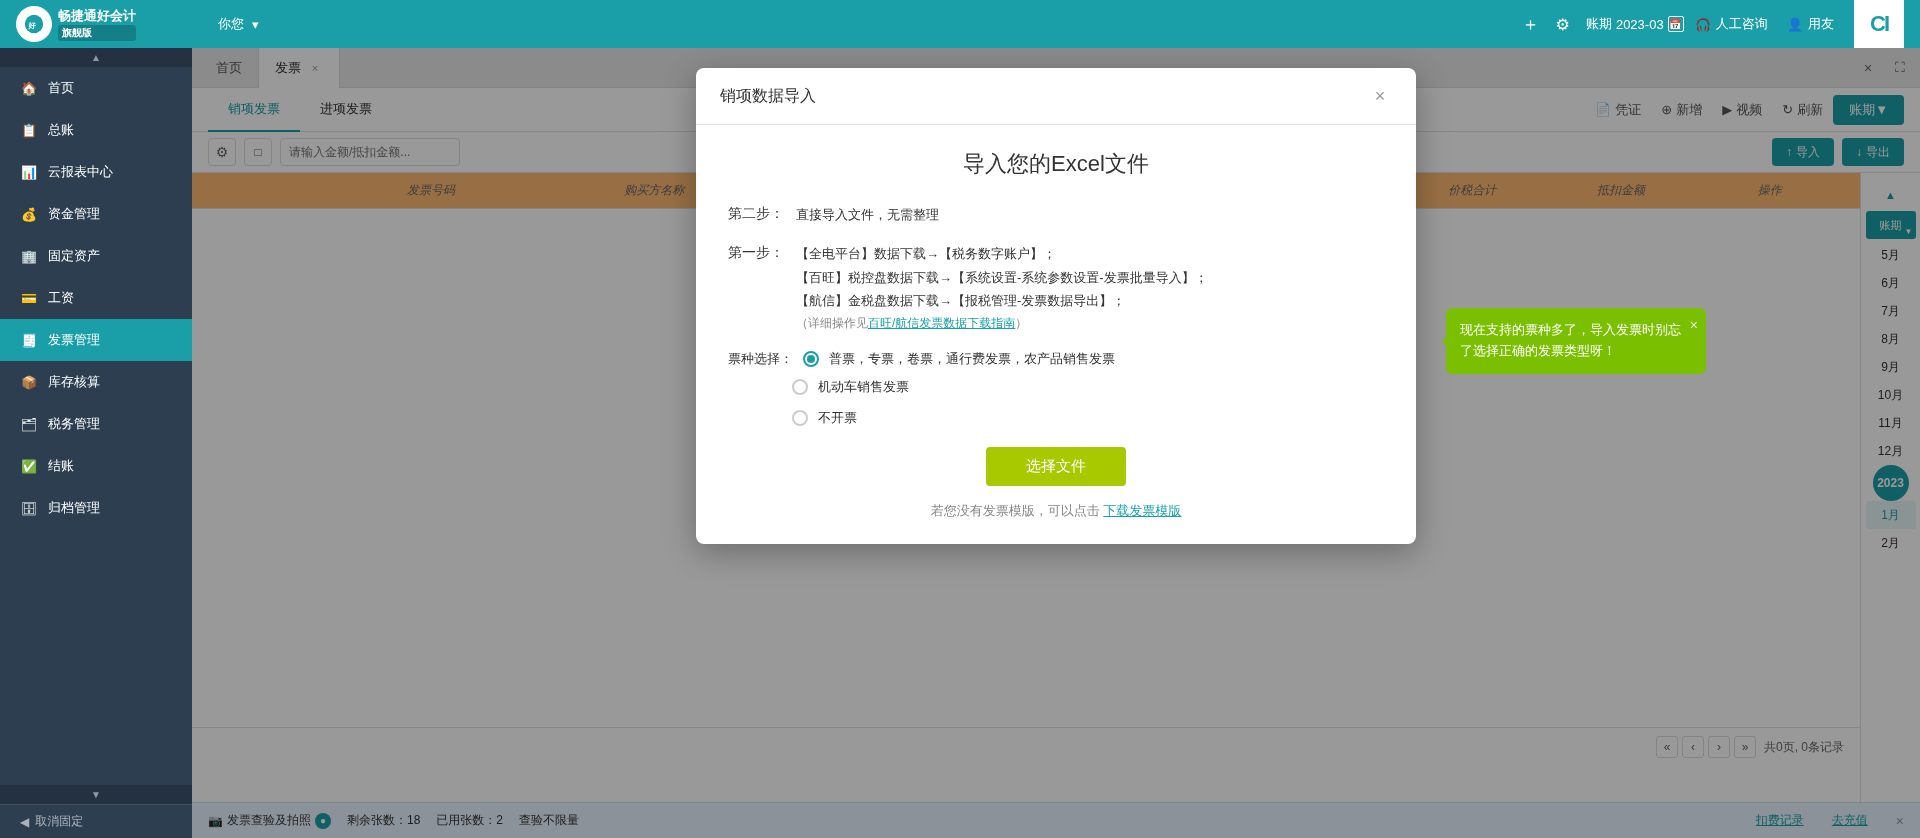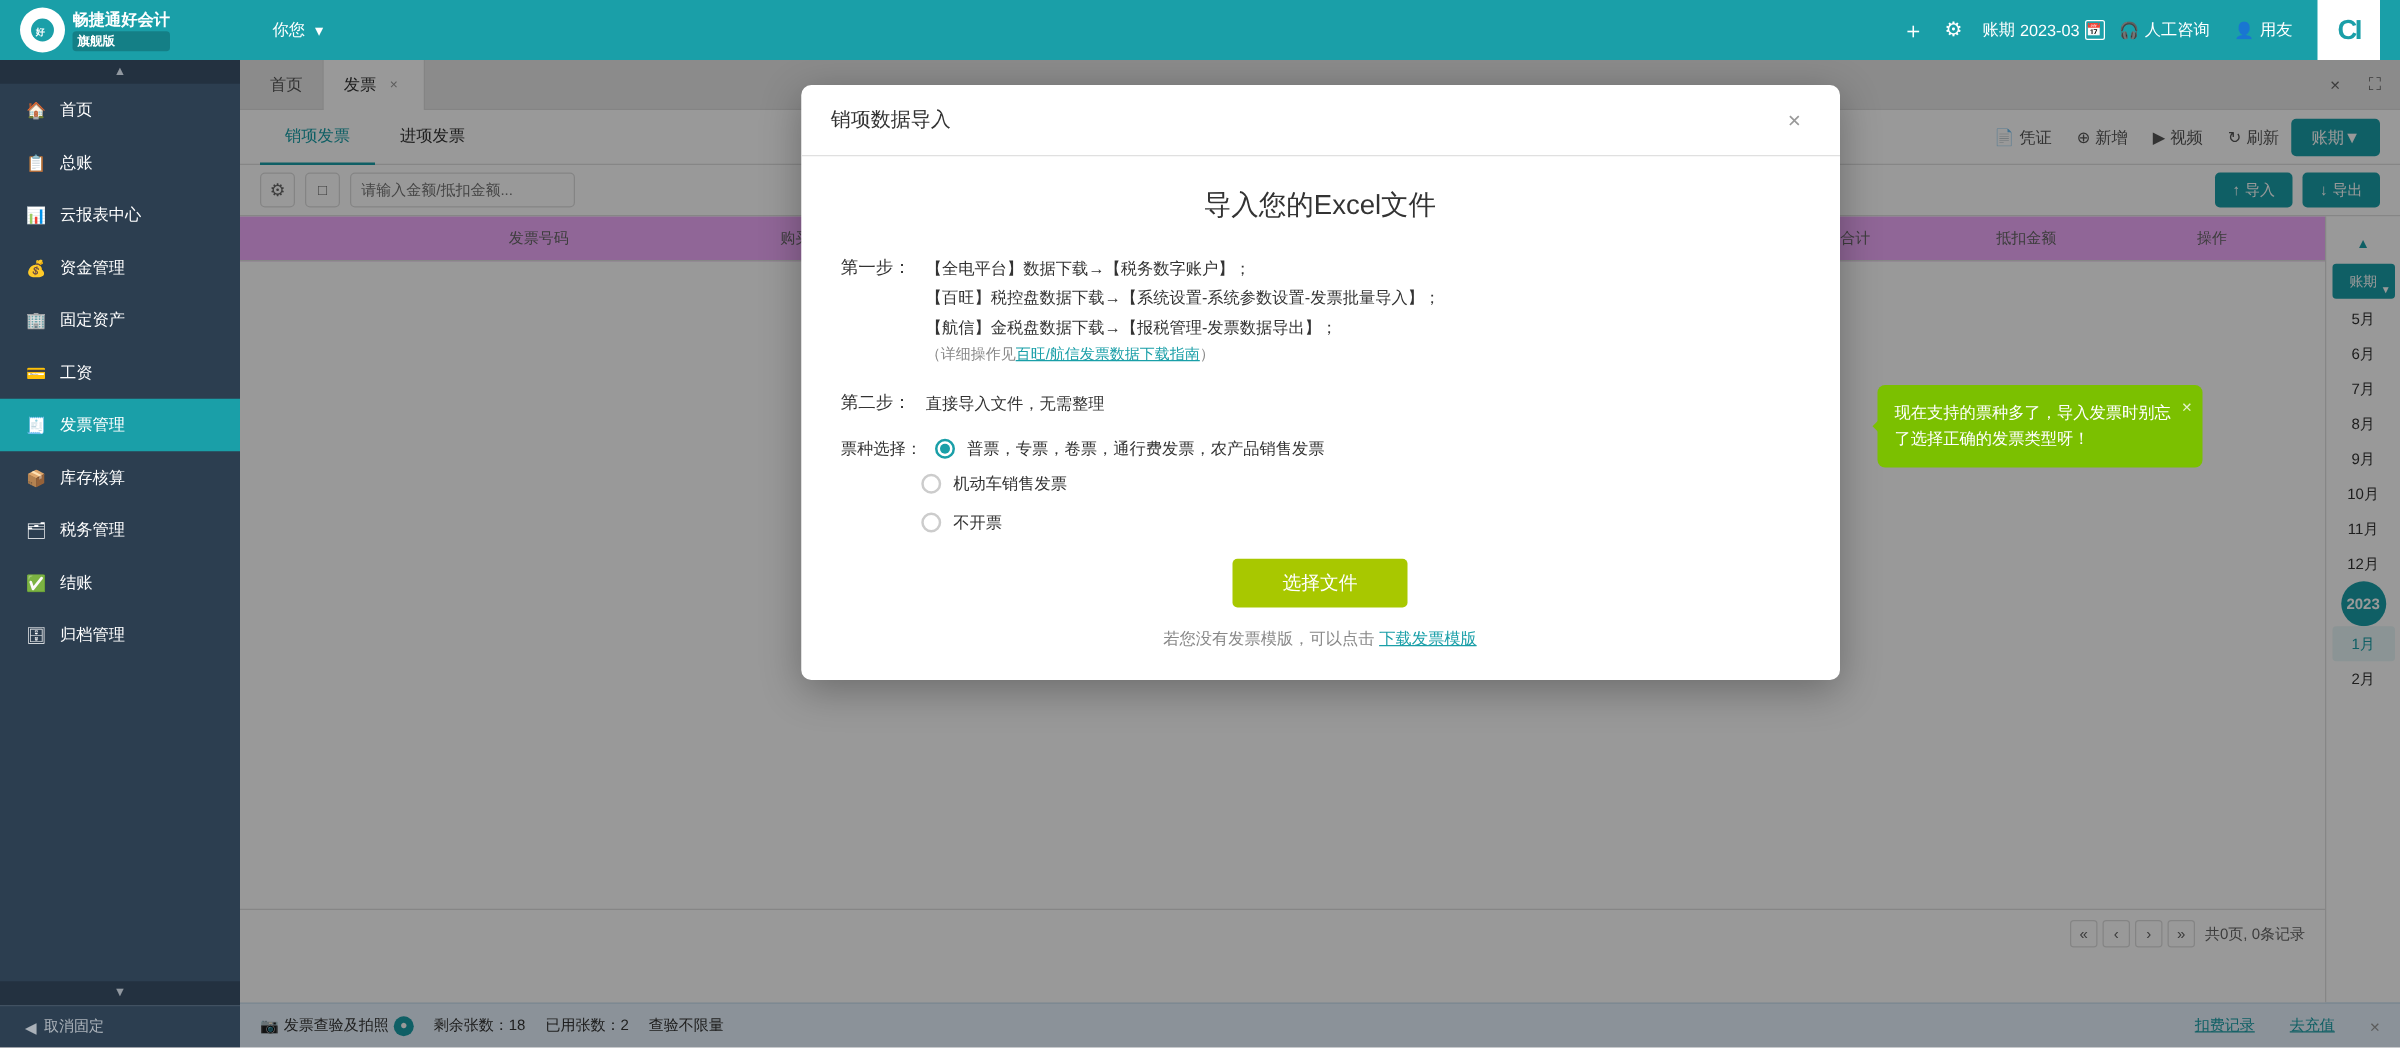--- a/index.html
+++ b/index.html
@@ -111,23 +111,23 @@
     }
     .teal-bar-btn {
       background: #1a9fa8; color: white; border-radius: 4px;
       padding: 0 14px; height: 28px; display: flex; align-items: center;
       cursor: pointer; font-size: 12px; gap: 4px; border: none;
     }
 
     
     .table-area { flex: 1; background: white; overflow: hidden; position: relative; }
     .table-header {
-      display: flex; align-items: center; background: #f0abfc;
+      display: flex; align-items: center; background: #fdba74;
       border-bottom: 1px solid #e0e0e0; padding: 0 16px; height: 36px;
-      font-size: 12px; color: #666;
+      font-size: 12px; color: #666; font-style: italic;
     }
     .table-col { flex: 1; text-align: center; }
     .table-col.wide { flex: 2; }
     .table-col.narrow { flex: 0.5; }
 
     
     .right-panel {
       width: 60px; background: white; border-left: 1px solid #e0e0e0;
       display: flex; flex-direction: column; align-items: center;
       padding-top: 8px; overflow-y: auto; flex-shrink: 0;
@@ -173,21 +173,21 @@
     
     .overlay {
       position: absolute; top: 0; left: 0; right: 0; bottom: 0;
       background: rgba(0,0,0,0.4); z-index: 100;
       display: flex; align-items: flex-start; justify-content: center;
       padding-top: 20px;
     }
 
     
     .modal {
-      background: white; border-radius: 8px; width: 831px;
+      background: white; border-radius: 8px; width: 720px;
       box-shadow: 0 8px 32px rgba(0,0,0,0.3); position: relative; overflow: visible;
     }
     .modal-header {
       display: flex; align-items: center; justify-content: space-between;
       padding: 16px 24px; border-bottom: 1px solid #e0e0e0;
     }
     .modal-title { font-size: 16px; font-weight: 500; color: #333; }
     .modal-close { width: 24px; height: 24px; display: flex; align-items: center; justify-content: center; cursor: pointer; color: #999; font-size: 18px; border-radius: 50%; }
     .modal-body { padding: 24px 32px; }
     .modal-main-title { text-align: center; font-size: 22px; font-weight: 500; color: #333; margin-bottom: 24px; }
@@ -454,35 +454,35 @@
     <div class="overlay">
       <div class="modal">
         <div class="modal-header">
           <span class="modal-title">销项数据导入</span>
           <span class="modal-close">×</span>
         </div>
         <div class="modal-body">
           <div class="modal-main-title">导入您的Excel文件</div>
 
           <div class="step-row">
+            <div class="step-label">第二步：</div>
+            <div class="step-content">
+              <span>直接导入文件，无需整理</span>
+            </div>
+          </div>
+
+          <div class="step-row">
             <div class="step-label">第一步：</div>
             <div class="step-content">
               <div>【全电平台】数据下载→【税务数字账户】；</div>
               <div>【百旺】税控盘数据下载→【系统设置-系统参数设置-发票批量导入】；</div>
               <div>【航信】金税盘数据下载→【报税管理-发票数据导出】；</div>
               <div class="step-note">
                 <span>（详细操作见</span><span class="step-link">百旺/航信发票数据下载指南</span><span>）</span>
               </div>
-            </div>
-          </div>
-
-          <div class="step-row">
-            <div class="step-label">第二步：</div>
-            <div class="step-content">
-              <span>直接导入文件，无需整理</span>
             </div>
           </div>
 
           <div class="ticket-select">
             <div class="ticket-row">
               <span>票种选择：</span>
               <div class="radio-circle checked"></div>
               <span>普票，专票，卷票，通行费发票，农产品销售发票</span>
             </div>
             <div class="ticket-row" style="padding-left:64px;">

